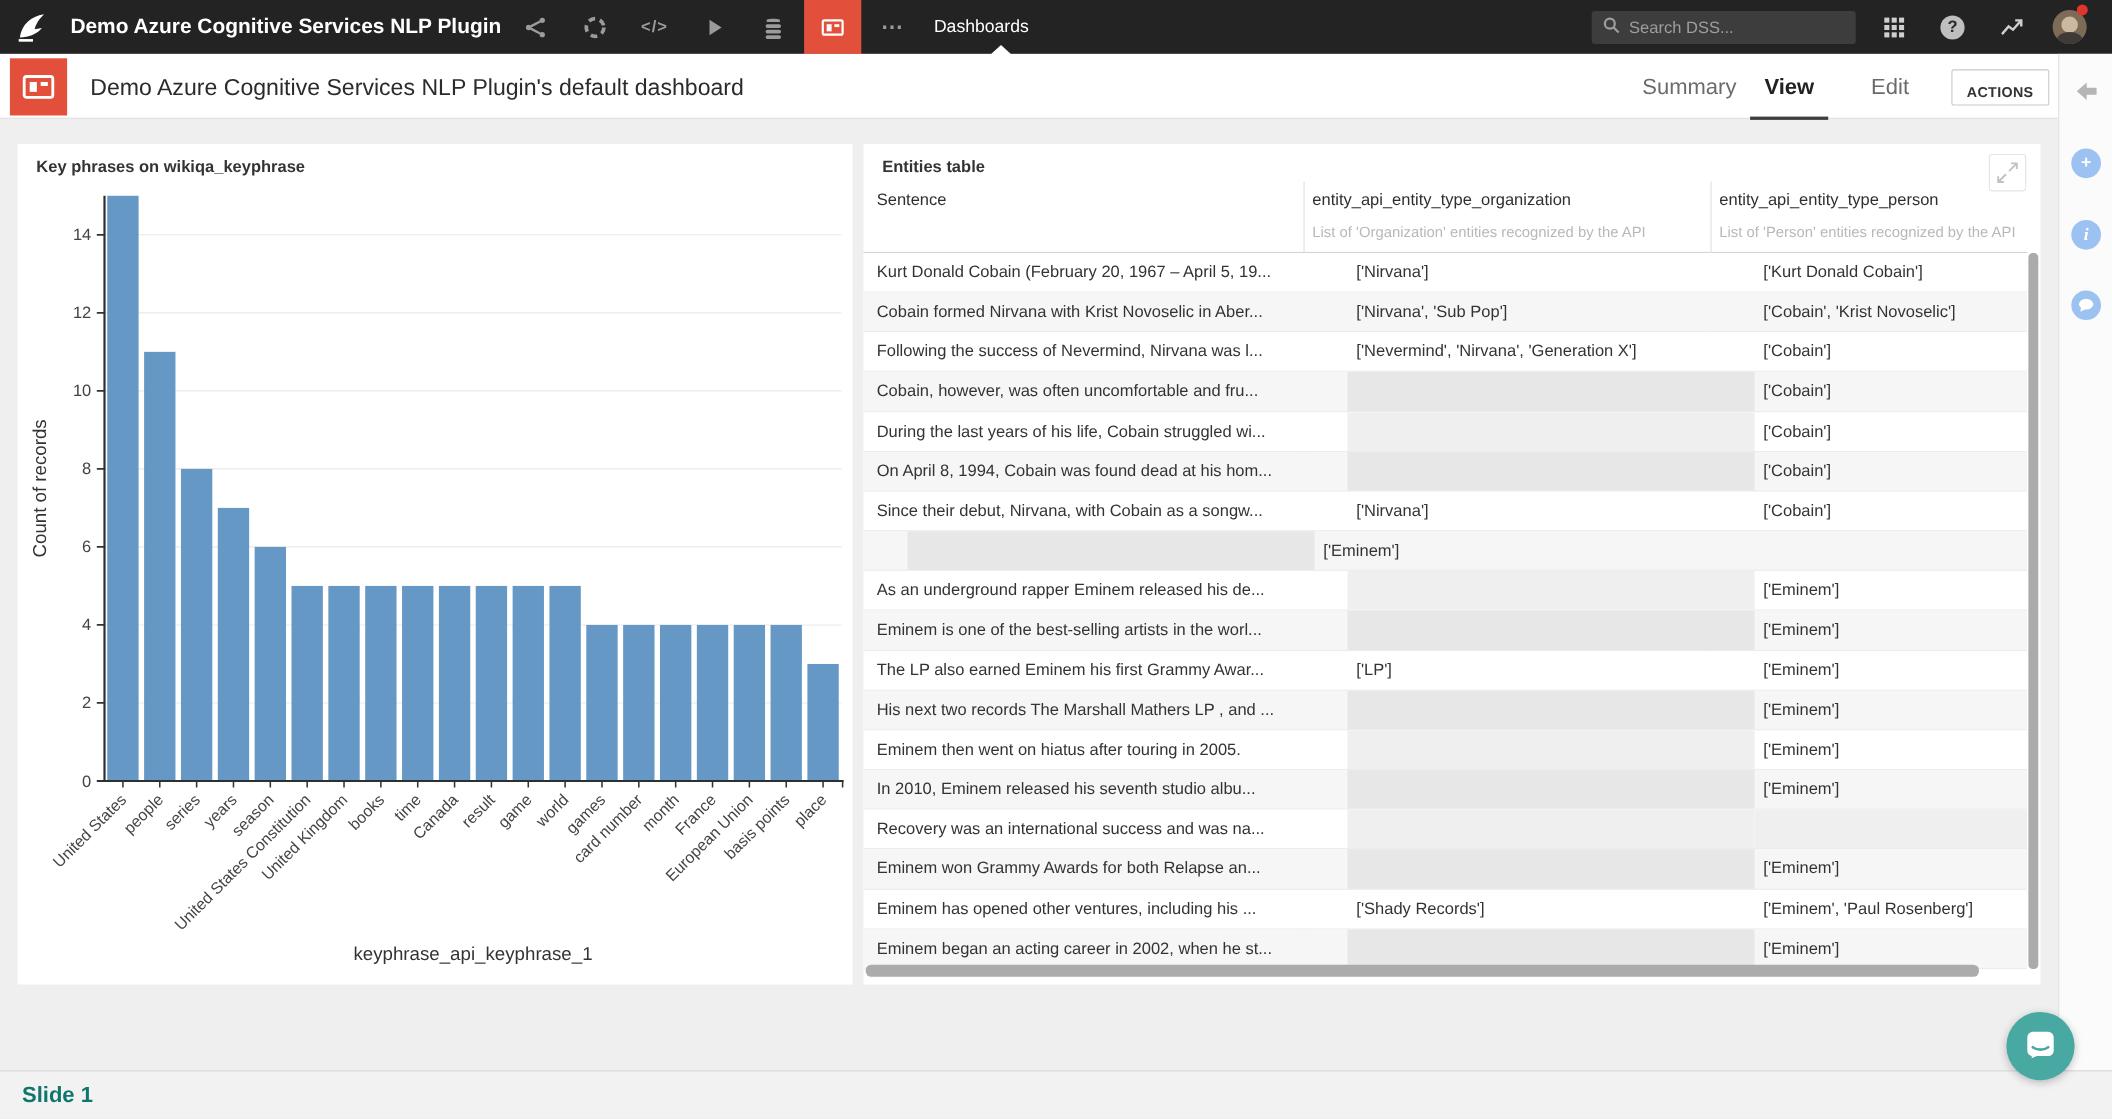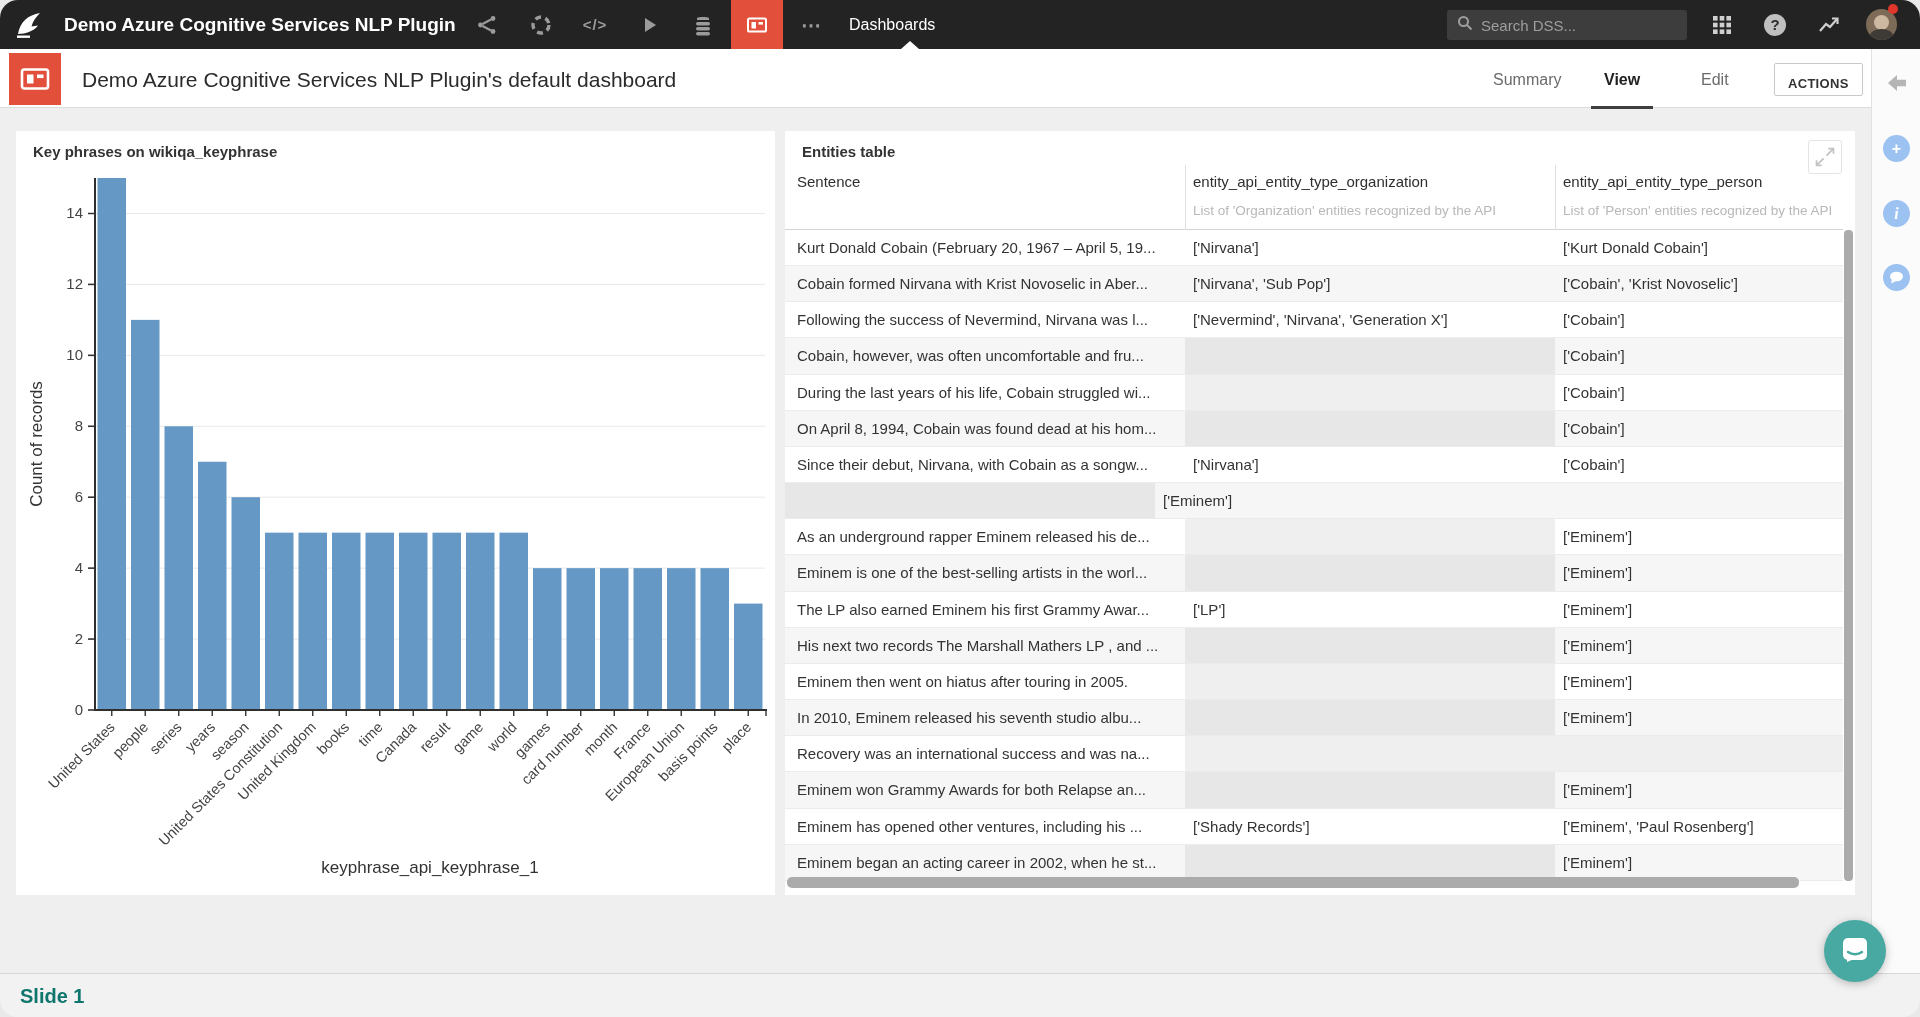--- a/index.html
+++ b/index.html
@@ -1,18 +1,18 @@
 <!DOCTYPE html>
 <html><head>
 <meta charset="utf-8">
 <style>
   * { margin:0; padding:0; box-sizing:border-box; }
   html,body { background:#e9e9e9; }
   .app { position:relative; width:1920px; height:1017px; overflow:hidden;
-         background:#efefef; font-family:"Liberation Sans", sans-serif;border-radius:18px; }
+         background:#efefef; font-family:"Liberation Sans", sans-serif; }
 
   
   .topbar { position:absolute; left:0; top:0; width:1920px; height:49px; background:#232323; }
   .topbar .logo { position:absolute; left:13px; top:9px; width:32px; height:32px; cursor:pointer; }
   .project-title { position:absolute; left:64px; top:0; height:49px; line-height:49px;
                    color:#fff; font-size:19px; font-weight:600; cursor:pointer; }
   .nav-slot { position:absolute; top:0; height:49px; width:40px; display:flex;
               align-items:center; justify-content:center; color:#9b9b9b; cursor:pointer; }
   .nav-slot.code-glyph { font-size:15px; font-weight:700; letter-spacing:1px; }
   .nav-slot.active-red { width:52px; background:#e2503c; color:#fff; }
@@ -39,21 +39,21 @@
   .notif-dot { position:absolute; left:1888px; top:4px; width:10px; height:10px;
                border-radius:50%; background:#e0352b; }
 
   
   .page-header { position:absolute; left:0; top:49px; width:1920px; height:59px;
                  background:#ffffff; border-bottom:1px solid #dcdcdc; }
   .dash-badge { position:absolute; left:9px; top:4px; width:52px; height:52px; background:#e2503c;
                 display:flex; align-items:center; justify-content:center; }
   .page-title { position:absolute; left:82px; top:0; height:61px; line-height:61px;
                 font-size:21px; font-weight:500; color:#2b2b2b; }
-  .tab { position:absolute; top:0; height:60px; line-height:61px; font-size:16px;
+  .tab { position:absolute; top:0; height:60px; line-height:61px; font-size:20px;
          color:#6b6b6b; cursor:pointer; }
   .tab.t0 { left:1493px; } .tab.t1 { left:1604px; } .tab.t2 { left:1701px; }
   .tab.active { color:#222; font-weight:700; }
   .tab.active::after { content:""; position:absolute; left:-13px; right:-13px; bottom:0;
                        height:3px; background:#3e3e3e; }
   .actions-btn { position:absolute; left:1774px; top:14px; height:33px; padding:12px 13px;
                  background:#fff; border:1px solid #c9c9c9; border-radius:2px;
                  font-size:13px; font-weight:700; color:#333; letter-spacing:.3px;
                  font-family:"Liberation Sans",sans-serif; cursor:pointer; }
 
@@ -86,21 +86,21 @@
   .head-border { position:absolute; left:0; right:12px; top:98px; height:1px; background:#d4d4d4; }
   .vsep { position:absolute; top:34px; height:716px; width:1px; background:#e0e0e0; }
   .vsep.s1 { left:400px; } .vsep.s2 { left:770px; }
 
   .tbody { position:absolute; left:0; top:99px; right:12px; height:651px; overflow:hidden; }
   .trow { display:flex; height:36.167px; border-bottom:1px solid #ececec; background:#fff; }
   .trow.even { background:#f6f6f6; border-bottom-color:#ebebeb; }
   .tcell { height:100%; line-height:35px; font-size:15px; color:#333;
            white-space:nowrap; overflow:hidden; }
   .tcell.c0 { width:400px; padding-left:12px; }
-  .tcell.c1 { width:370px; padding-left:8px; }
+  .tcell.c1 { width:370px; padding-left:8px;margin-left:40px; }
   .tcell.c2 { flex:1; padding-left:8px; }
   .trow .tcell.empty { background:#efefef; }
   .trow.even .tcell.empty { background:#e7e7e7; }
 
   .vscroll { position:absolute; right:2px; top:99px; width:9px; height:651px;
              background:#ababab; border-radius:4px; cursor:pointer; }
   .hscroll { position:absolute; left:2px; top:746px; height:11px; width:1040px; cursor:pointer; }
   .hscroll .thumb { width:1012px; height:11px; background:#ababab; border-radius:5px; }
 
   

